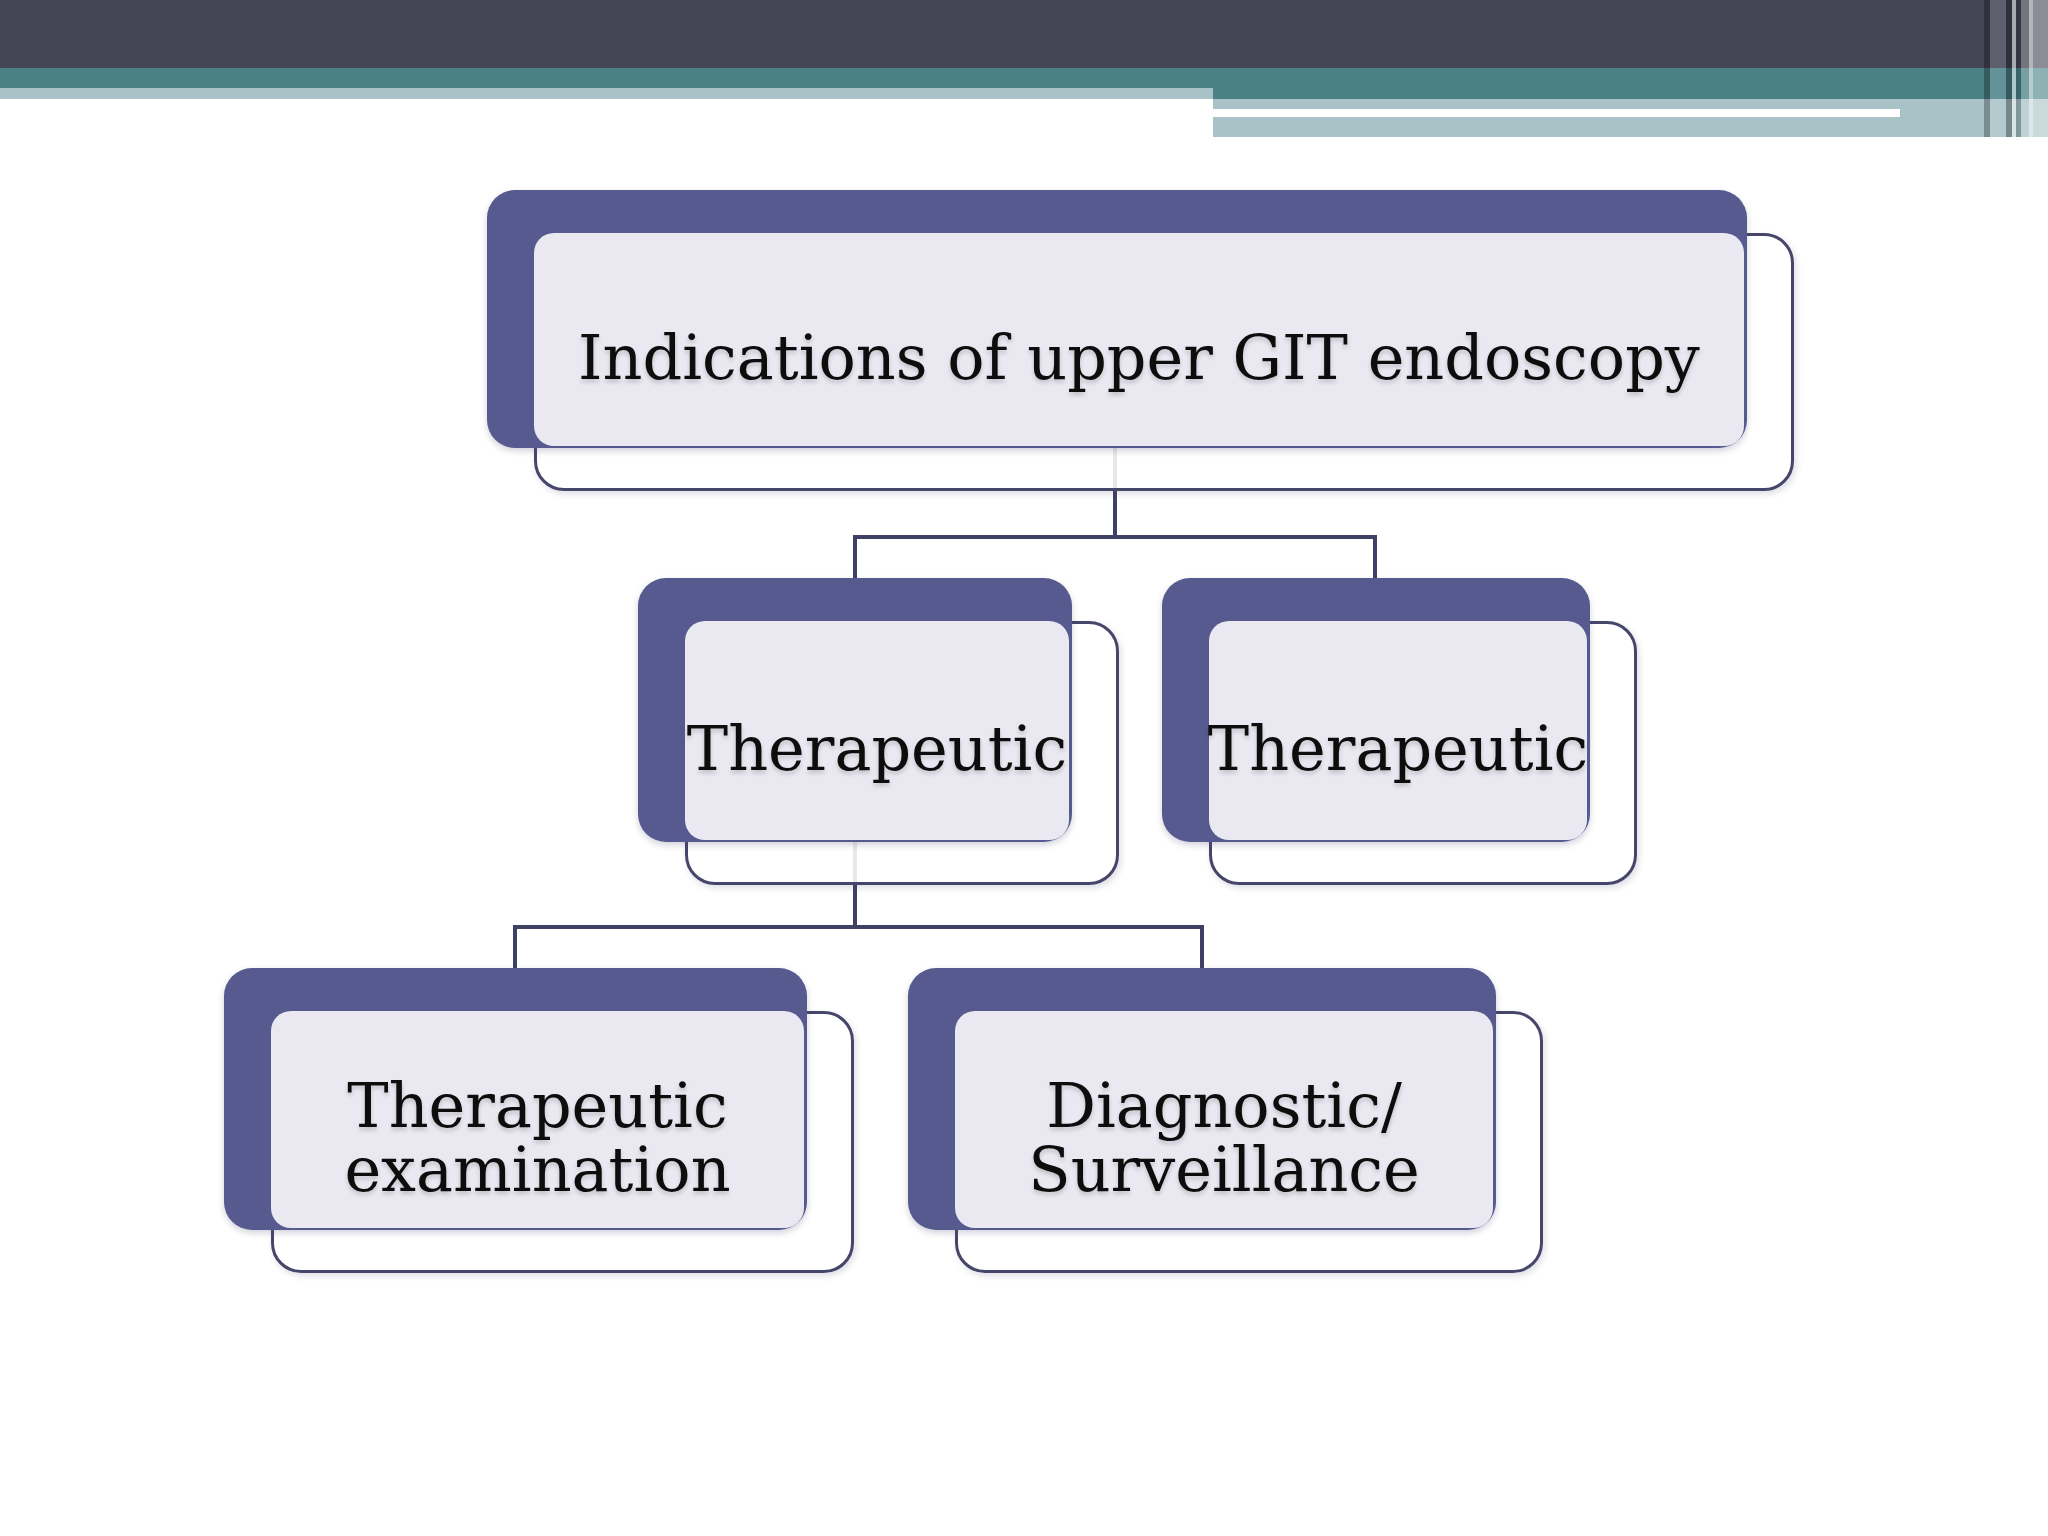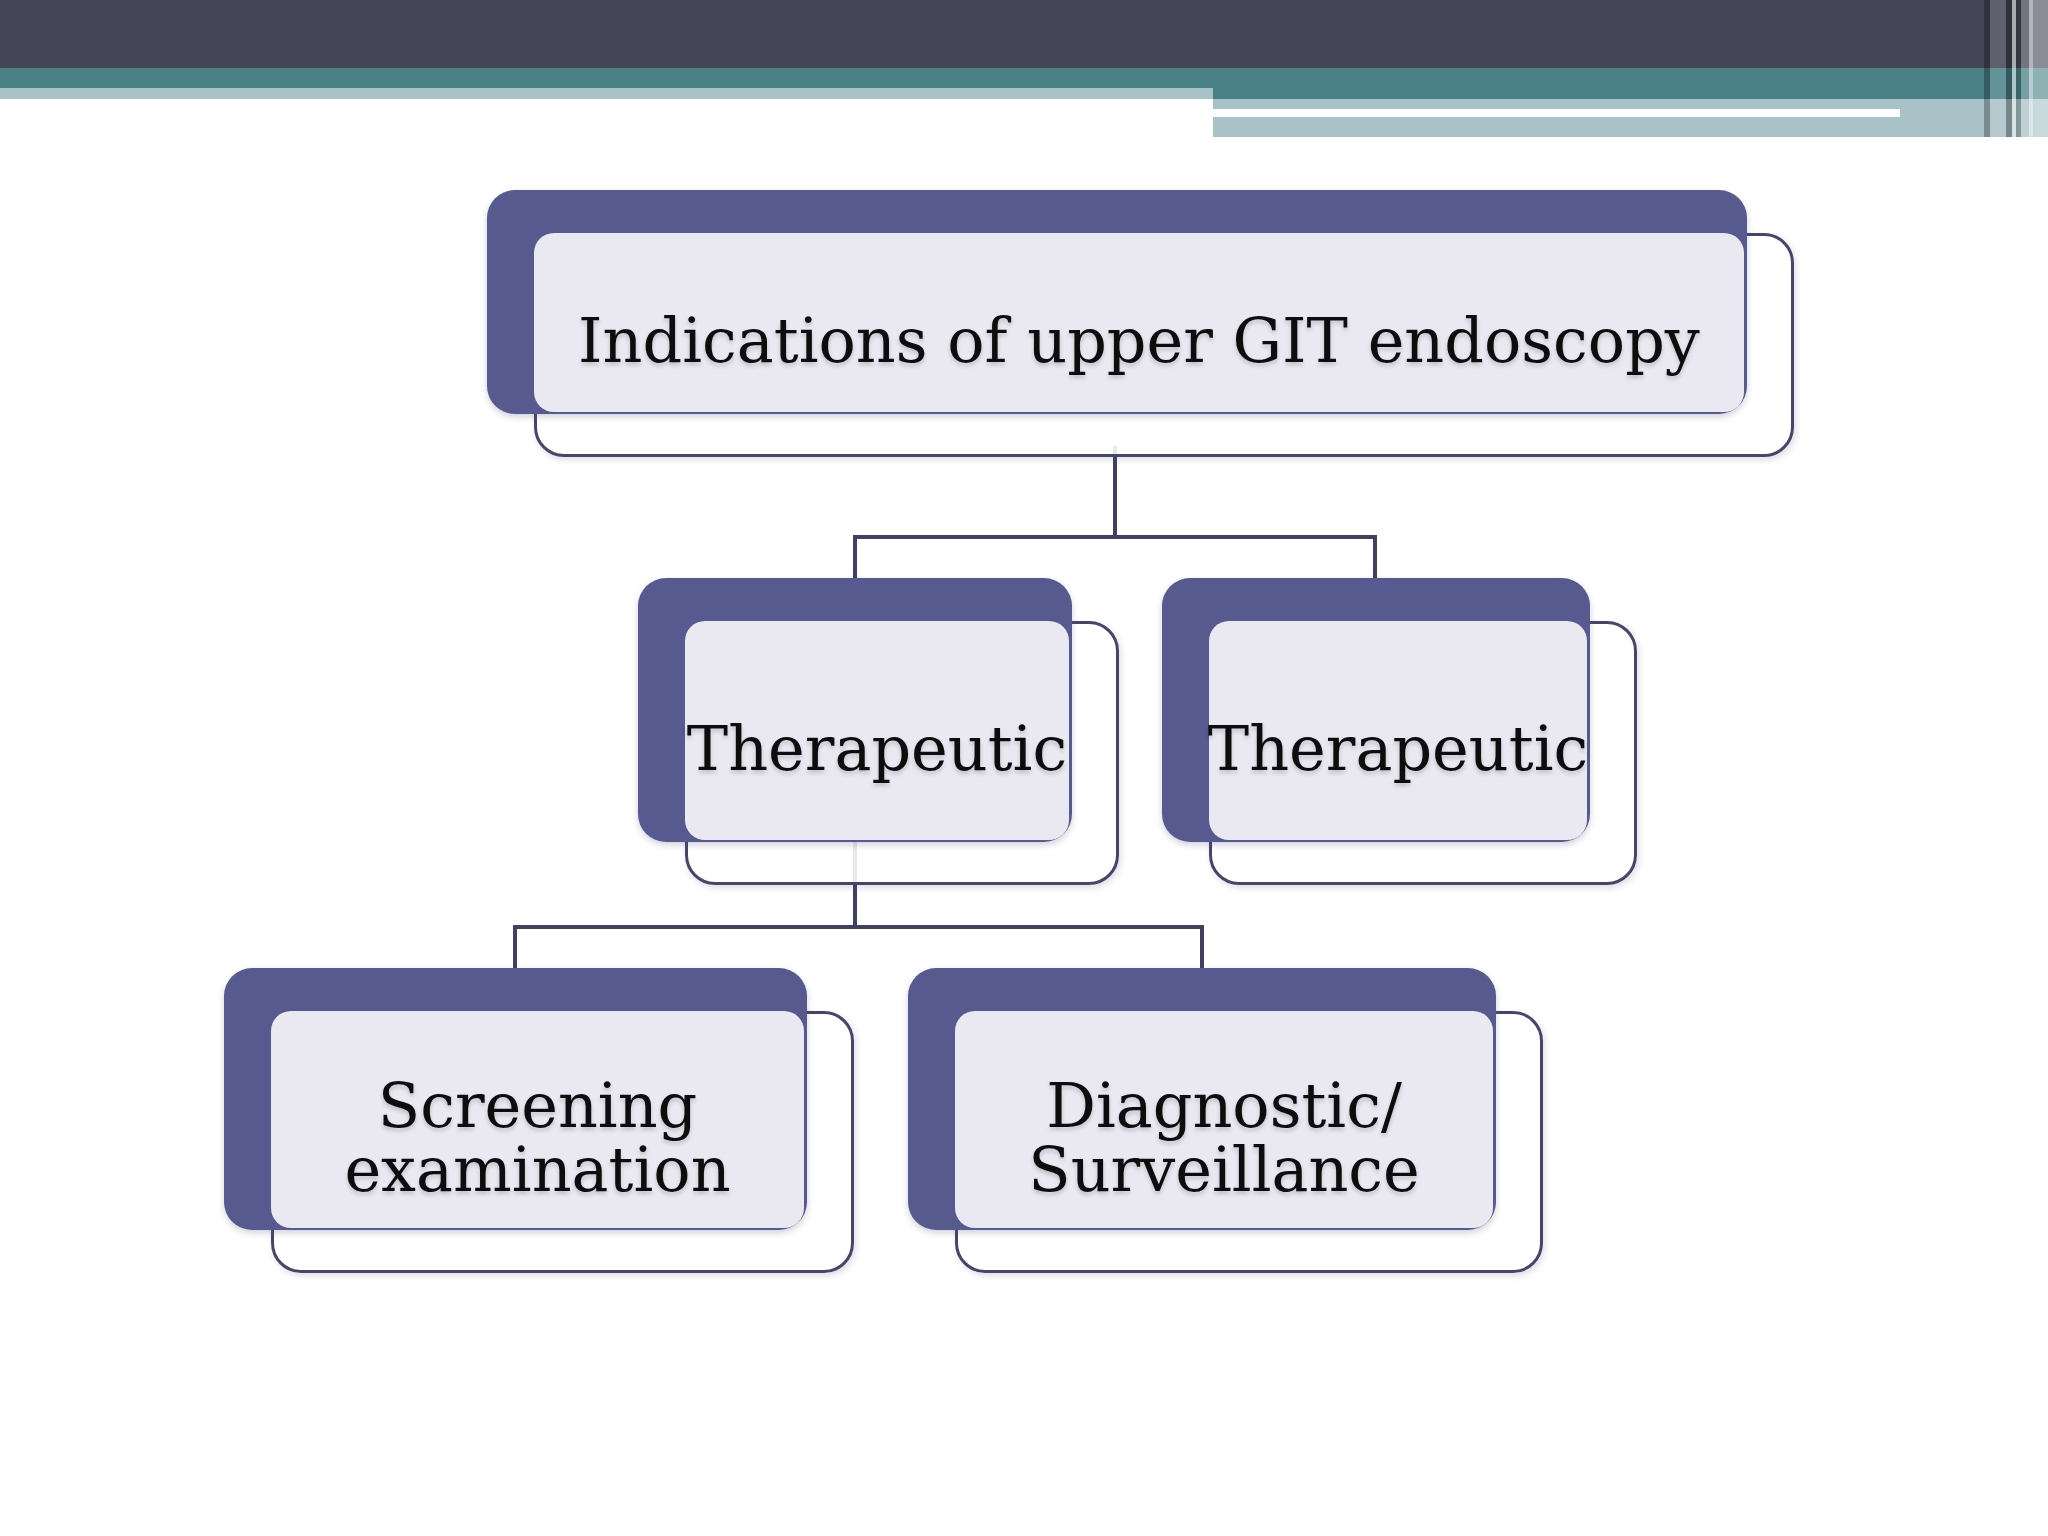--- a/index.html
+++ b/index.html
@@ -74,21 +74,21 @@
     <div class="seg" style="left:1113px;top:446px;width:4px;height:93px;"></div>
     <div class="seg" style="left:853px;top:535px;width:524px;height:4px;"></div>
     <div class="seg" style="left:853px;top:535px;width:4px;height:50px;"></div>
     <div class="seg" style="left:1373px;top:535px;width:4px;height:50px;"></div>
     <div class="seg" style="left:853px;top:840px;width:4px;height:89px;"></div>
     <div class="seg" style="left:513px;top:925px;width:691px;height:4px;"></div>
     <div class="seg" style="left:513px;top:925px;width:4px;height:55px;"></div>
     <div class="seg" style="left:1200px;top:925px;width:4px;height:55px;"></div>
   </div>
 
-  <div class="node" style="left:487px;top:190px;width:1260px;height:224px;">
+  <div class="node" style="left:487px;top:190px;width:1260px;height:258px;">
     <div class="frame"></div>
     <div class="back"></div>
     <div class="fill">
       <span class="label one-line">Indications of upper GIT endoscopy</span>
     </div>
   </div>
 
   <div class="node" style="left:638px;top:578px;width:434px;height:264px;">
     <div class="frame"></div>
     <div class="back"></div>
@@ -102,21 +102,21 @@
     <div class="back"></div>
     <div class="fill">
       <span class="label one-line">Therapeutic</span>
     </div>
   </div>
 
   <div class="node" style="left:224px;top:968px;width:583px;height:262px;">
     <div class="frame"></div>
     <div class="back"></div>
     <div class="fill">
-      <span class="label">Screening examination</span>
+      <span class="label">Therapeutic examination</span>
     </div>
   </div>
 
   <div class="node" style="left:908px;top:968px;width:588px;height:262px;">
     <div class="frame"></div>
     <div class="back"></div>
     <div class="fill">
       <span class="label">Diagnostic/ Surveillance</span>
     </div>
   </div>

